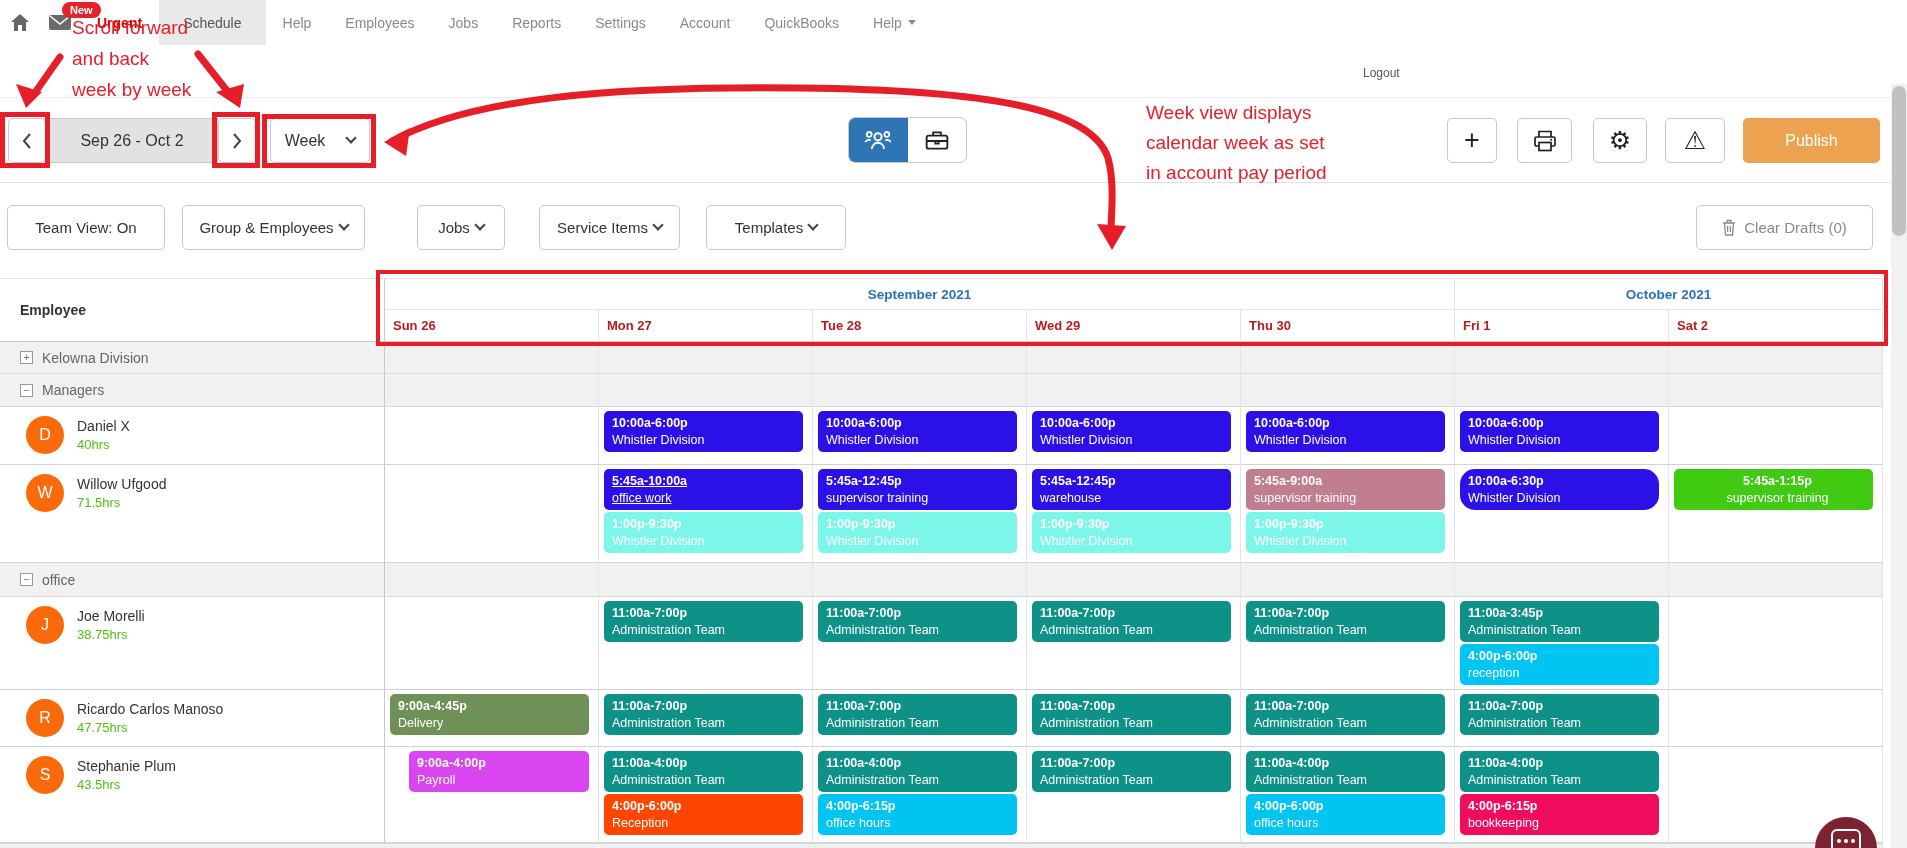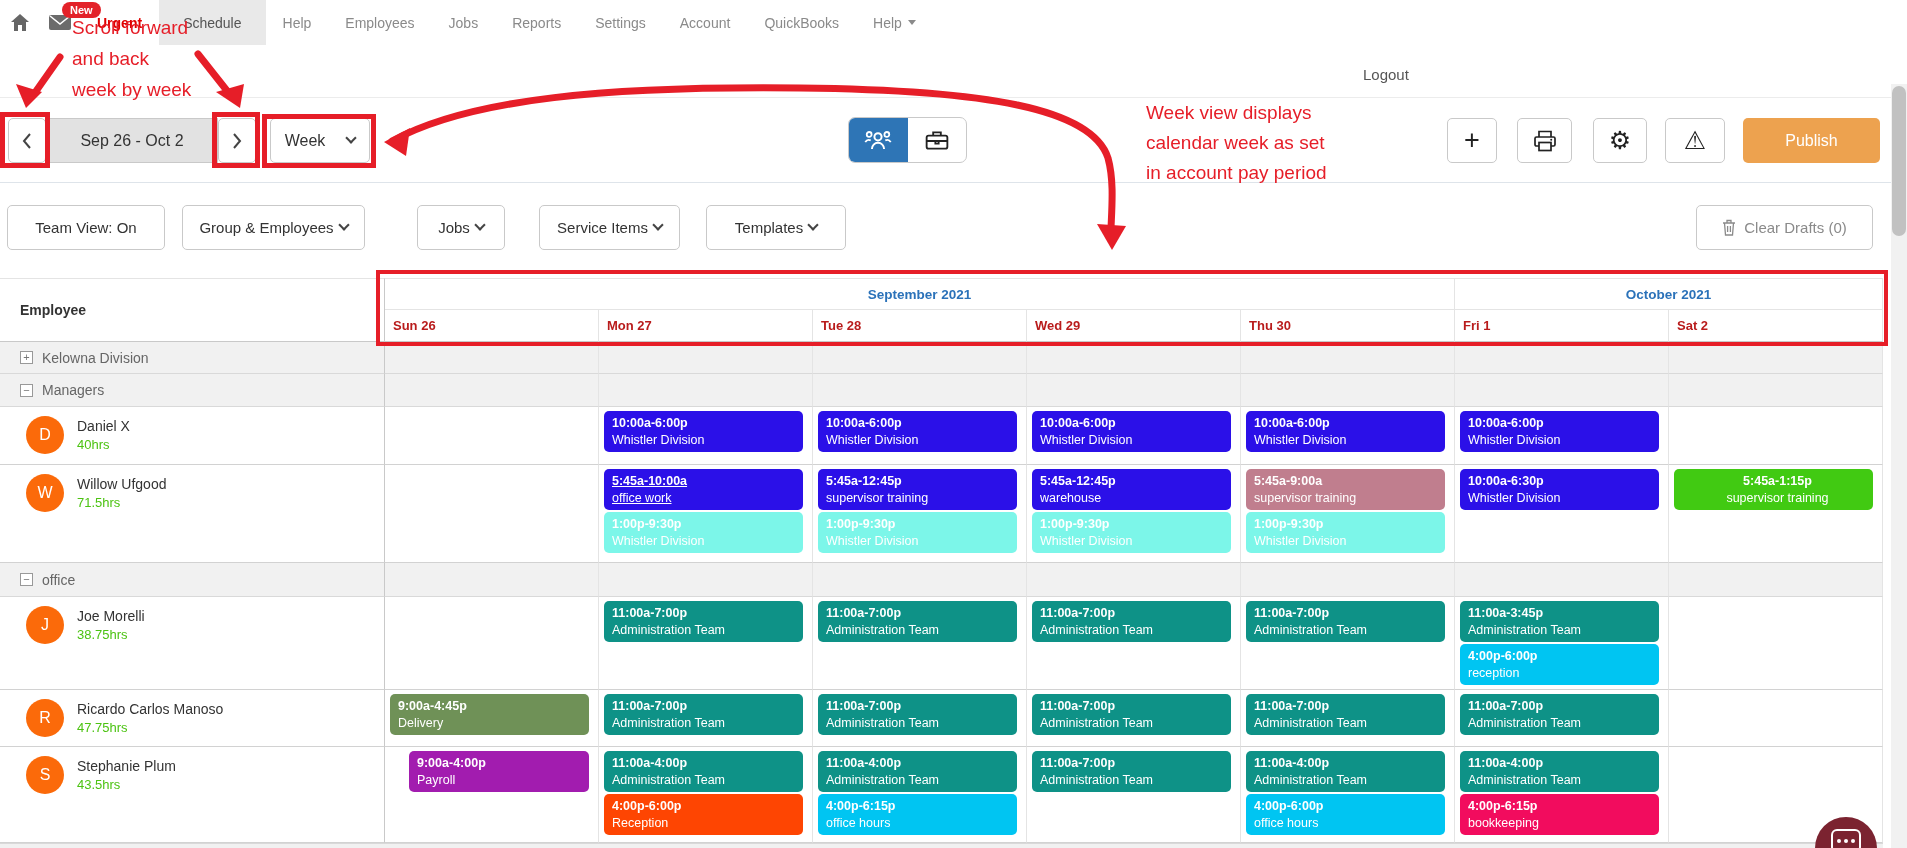--- a/index.html
+++ b/index.html
@@ -8,21 +8,21 @@
 
   
   .topnav { position:relative; width:100%; height:98px; background:#fff; border-bottom:1px solid #ececec; }
   .nav-center { position:absolute; left:0; right:0; top:0; height:45px; display:flex; align-items:center; gap:0; }
   .nav-iconbtn { display:flex; align-items:center; justify-content:center; width:40px; height:45px; cursor:pointer; position:relative; }
   .newbadge { position:absolute; top:2px; left:22px; background:#e32229; color:#fff; font-size:11px; font-weight:bold; padding:2px 8px; border-radius:9px; }
   .nav-item { color:#8a8a8a; font-size:14px; padding:0 17px; height:45px; display:flex; align-items:center; cursor:pointer; white-space:nowrap; }
   .nav-item.urgent { color:#e00000; font-weight:bold; }
   .nav-item.active { background:#e9e9e9; color:#555; padding:8px 24px; }
   .caret { display:inline-block; width:0; height:0; border-left:4px solid transparent; border-right:4px solid transparent; border-top:5px solid #8a8a8a; margin-left:6px; }
-  .logout { position:absolute; left:1363px; top:66px; color:#555; font-size:15px; cursor:pointer; }
+  .logout { position:absolute; left:1363px; top:66px; color:#555; font-size:12px; cursor:pointer; }
 
   
   .toolbar { position:relative; width:100%; height:85px; background:#fff; border-bottom:1px solid #dee4ea; }
   .btn { background:#fff; border:1px solid #c9c9c9; border-radius:5px; color:#333; font-size:15px;
          display:flex; align-items:center; justify-content:center; cursor:pointer; font-family:inherit; }
   .tb { position:absolute; top:20px; height:45px; }
   #btn-prev { left:8px;  width:38px; }
   #date-range { left:46px; width:172px; background:#e2e2e2; border:1px solid #c9c9c9; border-radius:0;
                 display:flex; align-items:center; justify-content:center; font-size:16px; color:#333; }
   #btn-next { left:218px; width:38px; }
@@ -308,21 +308,21 @@
           <div class="shift" style="background: rgb(192, 126, 142);">
             <div class="t">5:45a-9:00a</div>
             <div class="l">supervisor training</div>
           </div>
           <div class="shift" style="background: rgb(124, 246, 233);">
             <div class="t">1:00p-9:30p</div>
             <div class="l">Whistler Division</div>
           </div>
         </div>
         <div class="day-cell">
-          <div class="shift" style="background: rgb(43, 16, 232);">
+          <div class="shift" style="background: rgb(43, 16, 232); border-radius: 15px;">
             <div class="t">10:00a-6:30p</div>
             <div class="l">Whistler Division</div>
           </div>
         </div>
         <div class="day-cell">
           <div class="shift" style="background: rgb(65, 202, 18); text-align: center;">
             <div class="t">5:45a-1:15p</div>
             <div class="l">supervisor training</div>
           </div>
         </div>
@@ -433,21 +433,21 @@
       </div>
       <div class="srow" style="height: 96px;">
         <div class="emp-cell">
           <div class="avatar">S</div>
           <div>
             <div class="emp-name">Stephanie Plum</div>
             <div class="emp-hours">43.5hrs</div>
           </div>
         </div>
         <div class="day-cell">
-          <div class="shift" style="background: #a21caf; margin-left: 24px;">
+          <div class="shift" style="background: #d946ef; margin-left: 24px;">
             <div class="t">9:00a-4:00p</div>
             <div class="l">Payroll</div>
           </div>
         </div>
         <div class="day-cell">
           <div class="shift" style="background: rgb(14, 146, 135);">
             <div class="t">11:00a-4:00p</div>
             <div class="l">Administration Team</div>
           </div>
           <div class="shift" style="background: rgb(254, 69, 2);">

